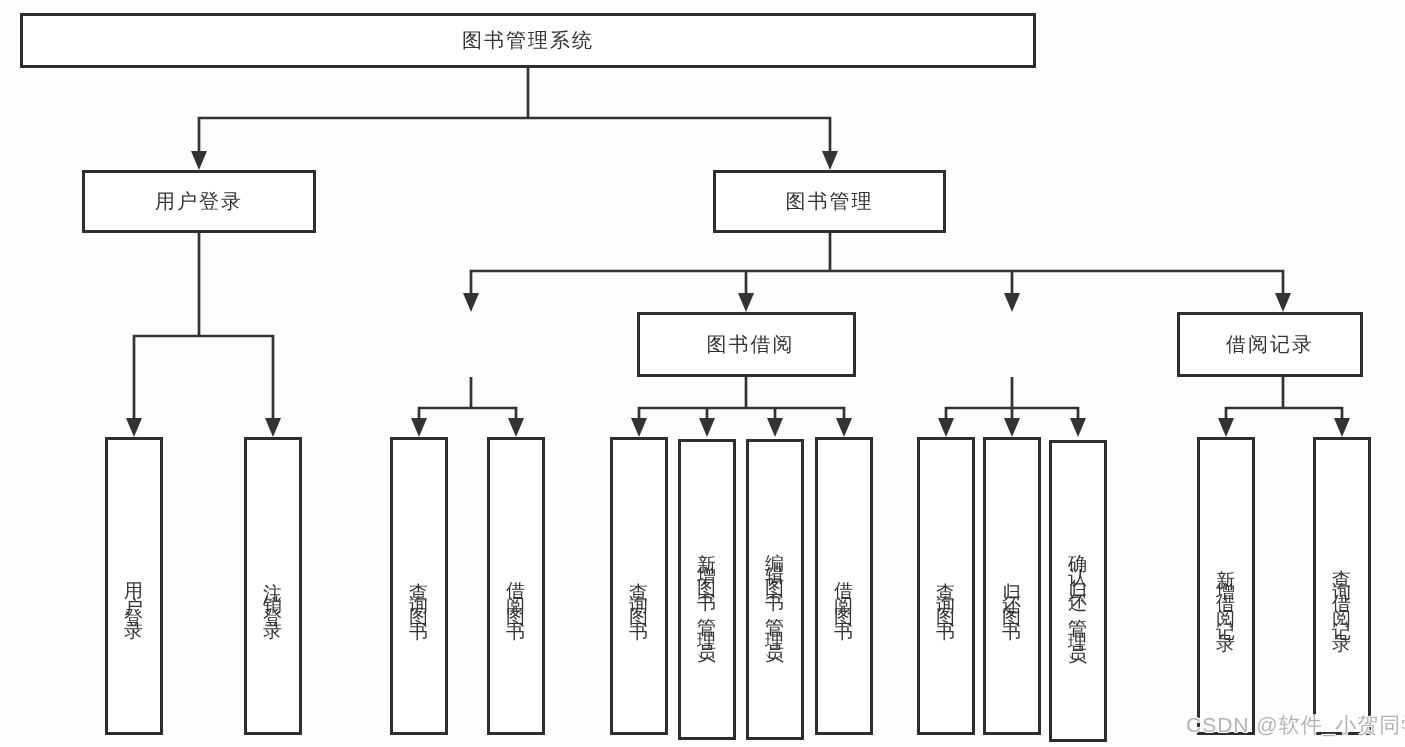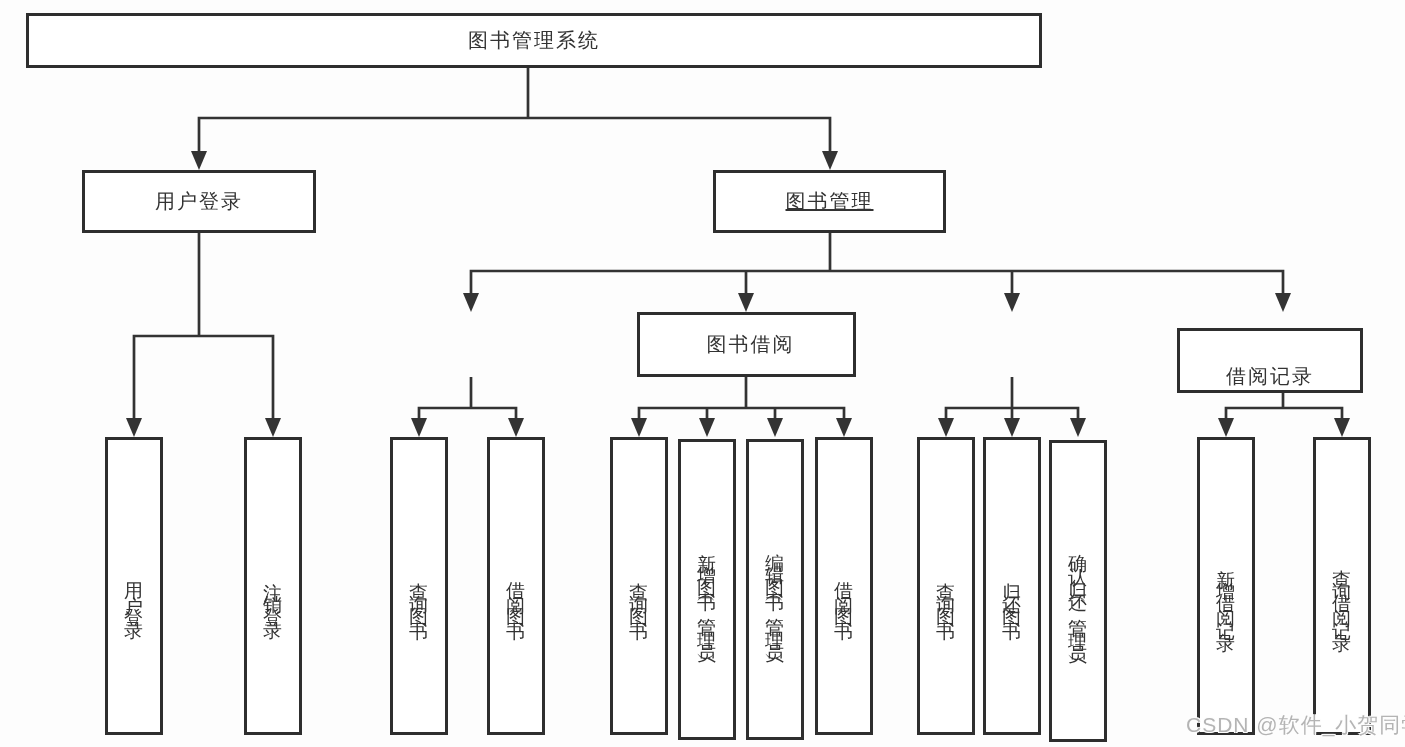--- a/index.html
+++ b/index.html
@@ -105,35 +105,35 @@
       <polygon points="767,418 783,418 775,437"></polygon>
       <polygon points="836,418 852,418 844,437"></polygon>
       <polygon points="938,418 954,418 946,437"></polygon>
       <polygon points="1004,418 1020,418 1012,437"></polygon>
       <polygon points="1070,418 1086,418 1078,437"></polygon>
       <polygon points="1218,418 1234,418 1226,437"></polygon>
       <polygon points="1334,418 1350,418 1342,437"></polygon>
     </g>
   </svg>
 
-  <div class="node" style="left:20px; top:13px; width:1016px; height:55px;margin-left:6px;">
+  <div class="node" style="left:20px; top:13px; width:1016px; height:55px;">
     <span>图书管理系统</span>
   </div>
 
   <div class="node" style="left:82px; top:170px; width:234px; height:63px;">
     <span>用户登录</span>
   </div>
-  <div class="node" style="left:713px; top:170px; width:233px; height:63px;text-decoration:underline;">
+  <div class="node" style="left:713px; top:170px; width:233px; height:63px;">
     <span>图书管理</span>
   </div>
 
   <div class="node" style="left:637px; top:312px; width:219px; height:65px;padding-left:8px;">
     <span>图书借阅</span>
   </div>
-  <div class="node" style="left:1177px; top:328px; width:186px; height:65px;align-items:flex-end;">
+  <div class="node" style="left:1177px; top:312px; width:186px; height:65px;">
     <span>借阅记录</span>
   </div>
 
   <div class="leaf" style="left:105px; top:437px; width:58px; height:298px;">
     <span class="vtext">用户登录</span>
   </div>
   <div class="leaf" style="left:244px; top:437px; width:58px; height:298px;">
     <span class="vtext">注销登录</span>
   </div>
 

